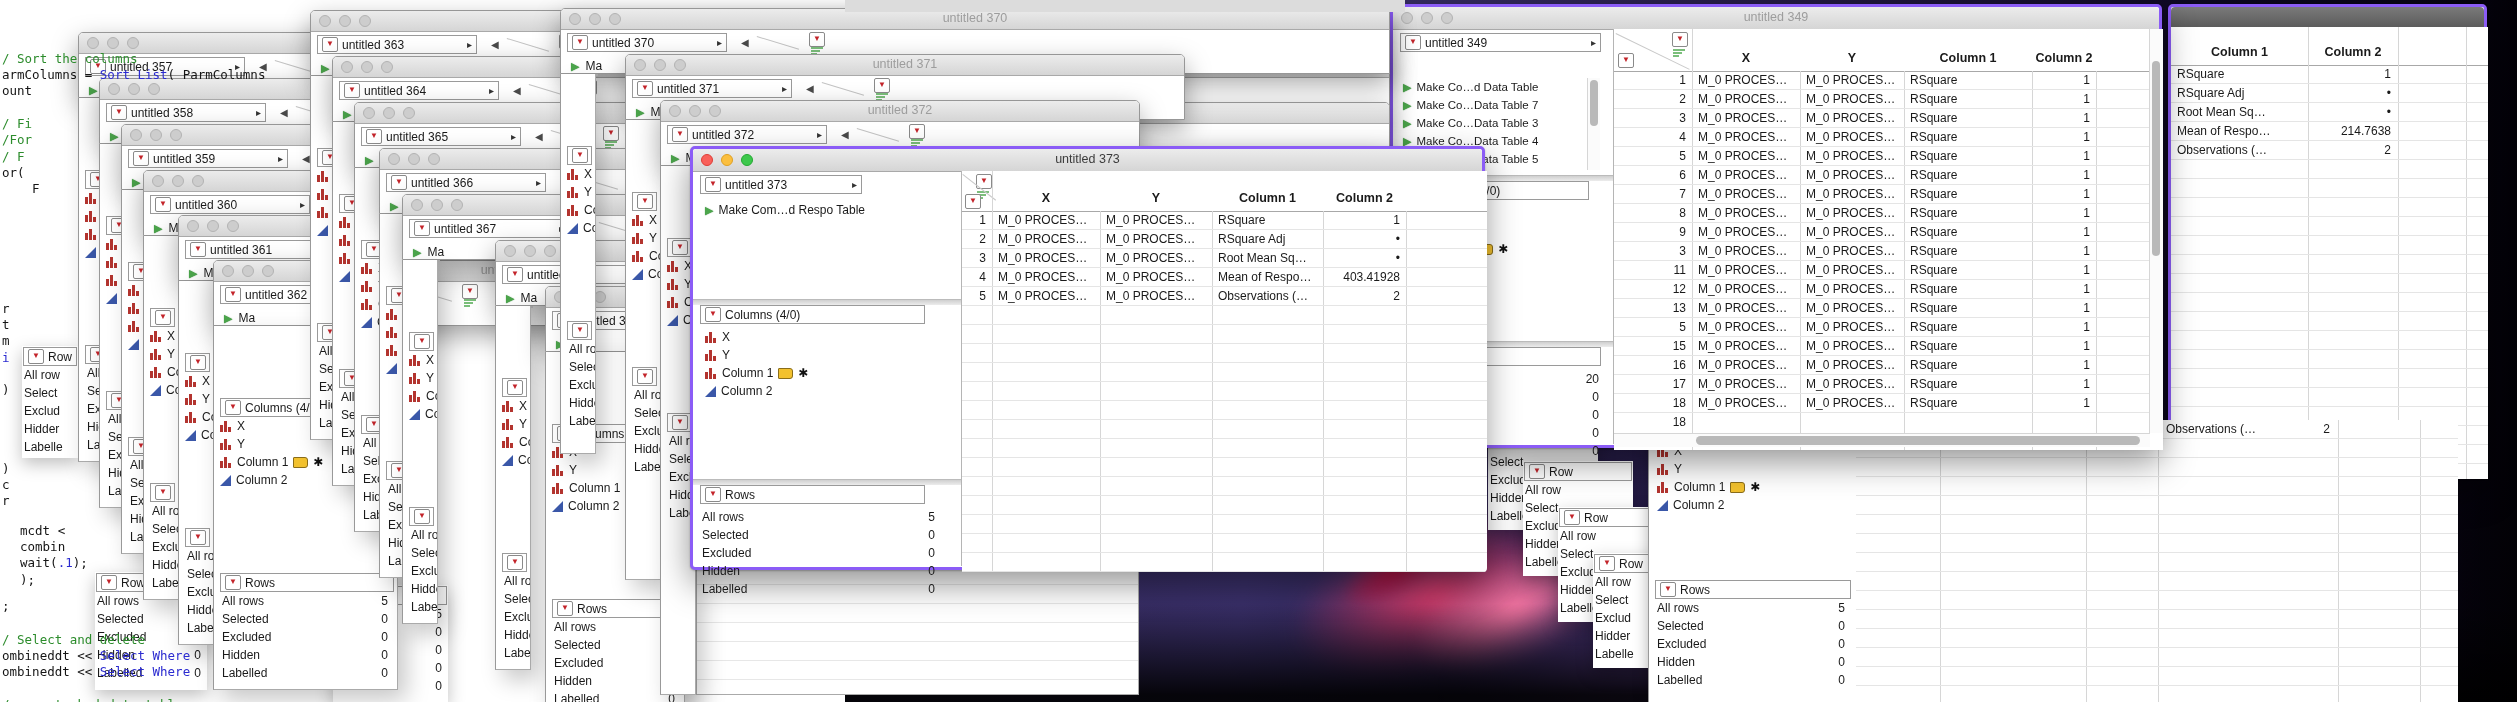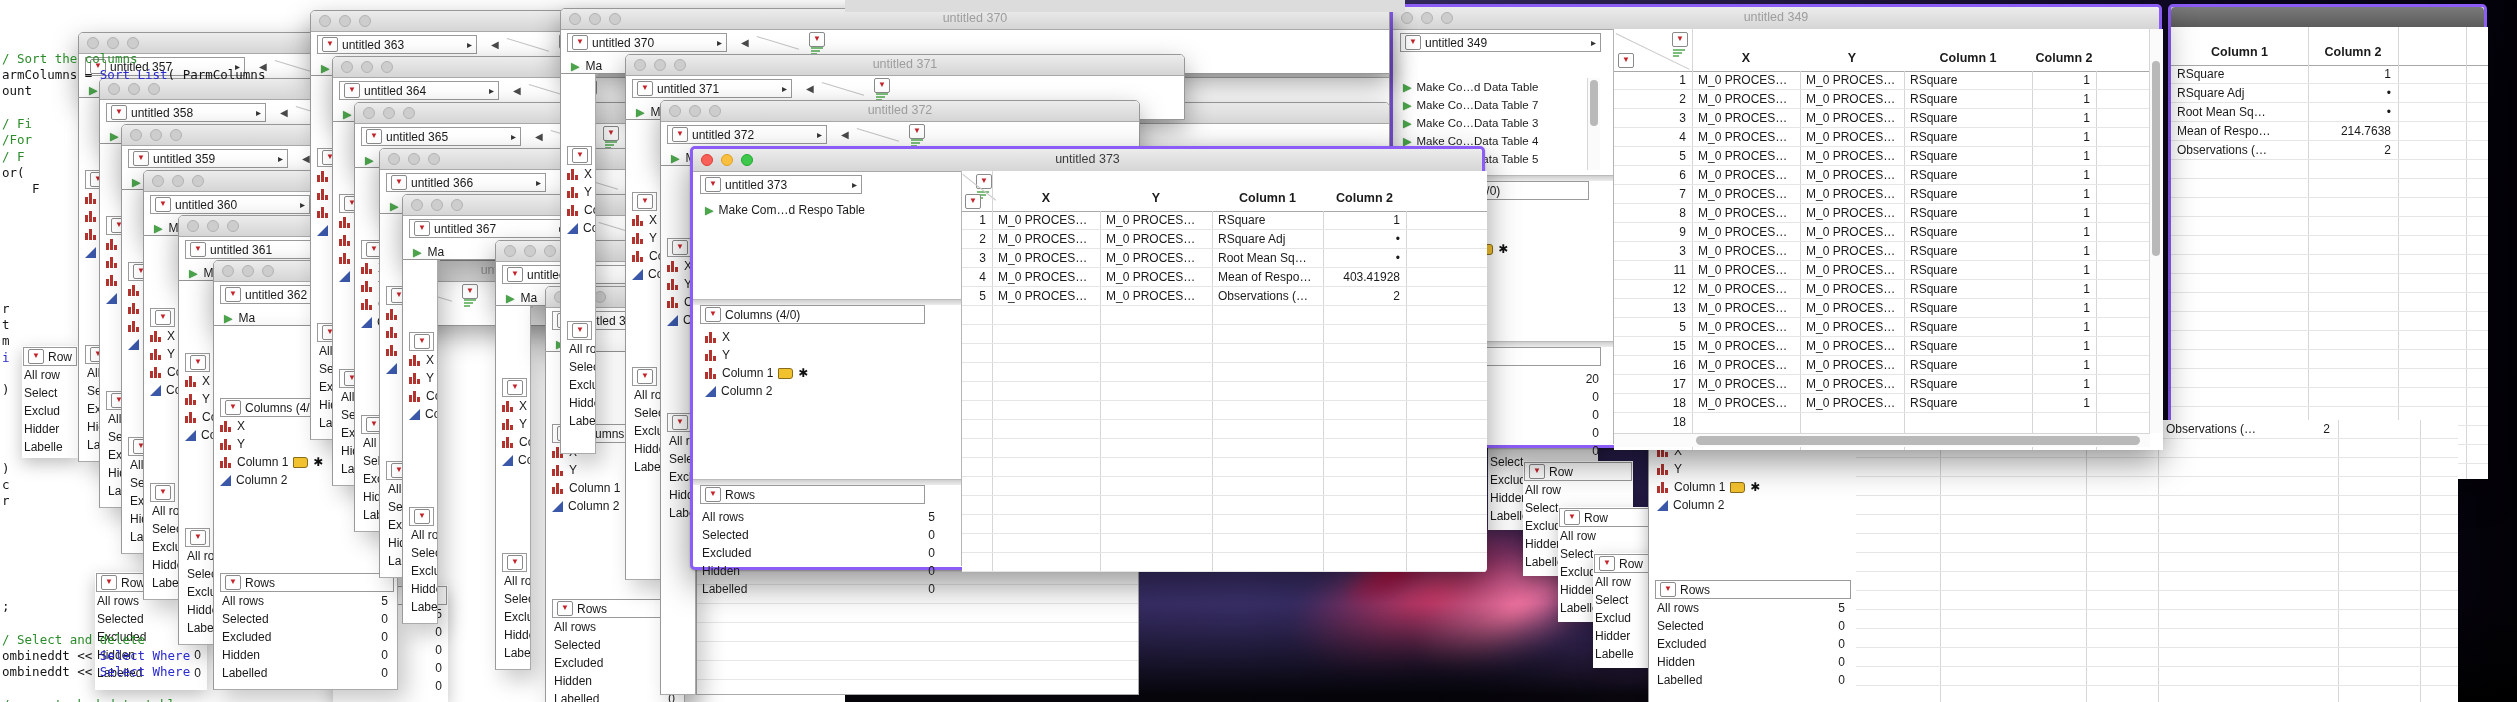--- a/index.html
+++ b/index.html
@@ -130,20 +130,23 @@
 
   <div class="codeblock" style="left:2px;top:2px;">
     
   <div class="codeline"><span data-k="cm">/ Sort the columns</span></div><div class="codeline"><span data-k="co">armColumns = </span><span data-k="kw">Sort List</span><span data-k="co">( ParmColumns</span></div><div class="codeline"><span data-k="co">ount</span></div><div class="codeline"><span data-k="co"> </span></div><div class="codeline"><span data-k="cm">/ Fi</span></div><div class="codeline"><span data-k="cm">/For</span></div><div class="codeline"><span data-k="cm">/ F</span></div><div class="codeline"><span data-k="co">or(</span></div><div class="codeline"><span data-k="co">    F</span></div></div>
   <div class="codeblock" style="left:2px;top:252px;">
     
   <div class="codeline"><span data-k="co">r</span></div><div class="codeline"><span data-k="co">t</span></div><div class="codeline"><span data-k="co">m</span></div><div class="codeline"><span data-k="kw">i</span></div><div class="codeline"><span data-k="co"> </span></div><div class="codeline"><span data-k="co">)</span></div></div>
   <div class="codeblock" style="left:2px;top:412px;">
     
   <div class="codeline"><span data-k="co">)</span></div><div class="codeline"><span data-k="co">c</span></div><div class="codeline"><span data-k="co">r</span></div></div>
+  <div class="codeblock" style="left:20px;top:474px;">
+    
+  <div class="codeline"><span data-k="co">mcdt &lt;</span></div><div class="codeline"><span data-k="co">combin</span></div><div class="codeline"><span data-k="co">wait</span><span data-k="co">(</span><span data-k="kw">.1</span><span data-k="co">);</span></div><div class="codeline"><span data-k="co">);</span></div></div>
   <div class="codeblock" style="left:2px;top:549px;">
     
   <div class="codeline"><span data-k="co">;</span></div></div>
   <div class="codeblock" style="left:2px;top:583px;">
     
   <div class="codeline"><span data-k="cm">/ Select and delete</span></div><div class="codeline"><span data-k="co">ombineddt &lt;&lt; </span><span data-k="kw">Select Where</span></div><div class="codeline"><span data-k="co">ombineddt &lt;&lt; </span><span data-k="kw">Select Where</span></div><div class="codeline"><span data-k="co"> </span></div><div class="codeline"><span data-k="cm">/save stacked data table</span></div></div>
   <div class="codeblock" style="left:2px;top:693px;">
     
   </div>
 

